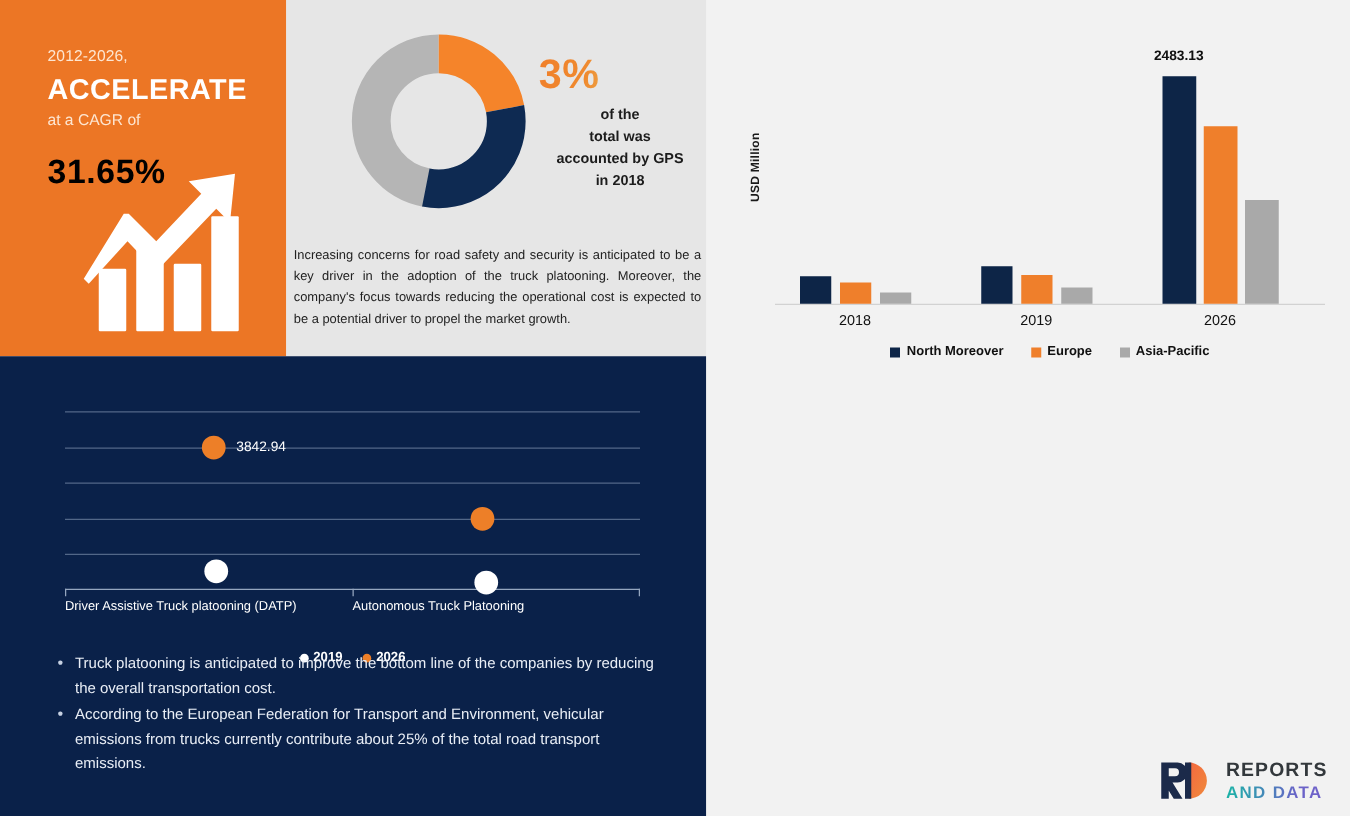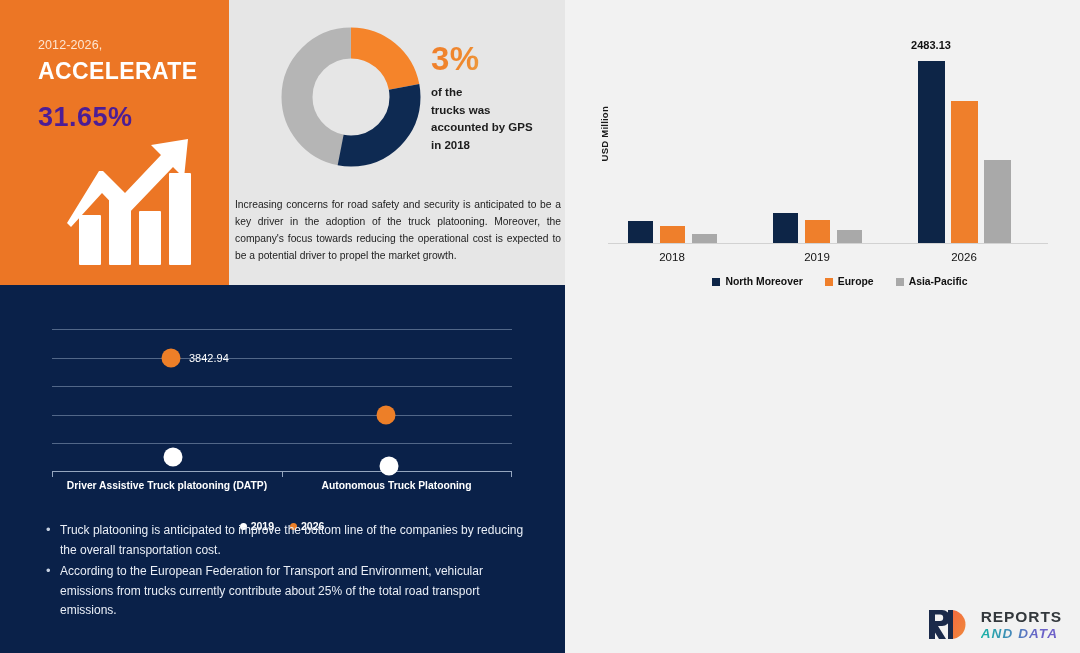--- a/index.html
+++ b/index.html
@@ -14,101 +14,102 @@
   
   #orange-panel {
     position: absolute; left: 0; top: 0; width: 229px; height: 285px;
     background: #ec7625;
     padding: 36px 0 0 38px;
   }
   .hdr-line { color: #fde6d2; font-size: 12.5px; line-height: 18px; letter-spacing: .1px; }
   .hdr-accel { color: #ffffff; font-size: 23px; font-weight: bold; letter-spacing: .4px;
                line-height: 30px; margin-top: 2px; }
   .hdr-cagr-lbl { color: #fde6d2; font-size: 12.5px; line-height: 20px; }
-  .hdr-pct { color: #4c1d95; font-size: 27px; font-weight: bold; margin-top: 16px; letter-spacing: .5px; }
+  .hdr-pct { color: #000000; font-size: 27px; font-weight: bold; margin-top: 16px; letter-spacing: .5px; }
   #growth-icon { position: absolute; right: 18px; bottom: 8px; width: 150px; height: 150px; }
 
   
   #gray-panel {
     position: absolute; left: 229px; top: 0; width: 336px; height: 285px;
     background: #e6e6e6;
   }
   #donut-wrap { position: absolute; left: 47px; top: 22px; width: 150px; height: 150px; }
   #donut-pct-block { position: absolute; left: 202px; top: 40px; width: 130px; }
   #donut-pct { font-size: 33px; font-weight: bold;
     background: linear-gradient(100deg,#f07f2a 0%,#ef8a2f 30%,#e8c86a 62%,#f2a23c 100%);
     -webkit-background-clip: text; background-clip: text; color: transparent; letter-spacing: .5px; }
-  #donut-sub { font-size: 11.5px; font-weight: bold; color: #1c1c1c; line-height: 17.5px; margin-top: 6px; }
+  #donut-sub { font-size: 11.5px; font-weight: bold; color: #1c1c1c; line-height: 17.5px; margin-top: 6px; text-align: center; }
   #gray-para { position: absolute; left: 6px; top: 196px; width: 326px;
     font-size: 10.3px; line-height: 17px; color: #222; text-align: justify; }
 
   
   #navy-panel {
     position: absolute; left: 0; top: 285px; width: 565px; height: 368px;
     background: #0a2149;
   }
   #dot-chart { position: absolute; left: 52px; top: 30px; width: 460px; height: 185px; }
   .grid-line { position: absolute; left: 0; width: 100%; height: 1px; background: #6b7f9e; opacity: .75; }
   .axis-line  { position: absolute; left: 0; width: 100%; height: 1px; background: #95a6bf; }
   .tickmark { position: absolute; width: 1px; height: 6px; background: #95a6bf; top: 0; }
   .dot { position: absolute; width: 19px; height: 19px; border-radius: 50%; transform: translate(-50%,-50%); }
   .dot.y2019 { background: #ffffff; }
   .dot.y2026 { background: #ed7f28; }
   .dot-label { position: absolute; color: #ffffff; font-size: 11px; font-weight: normal;
                transform: translateY(-50%); white-space: nowrap; }
-  .cat-label { position: absolute; color: #ffffff; font-size: 10.3px; font-weight: bold;
-               text-align: center; white-space: nowrap; }
+  .cat-label { position: absolute; color: #ffffff; font-size: 10.3px; font-weight: normal;
+               text-align: left; white-space: nowrap; }
   #dot-legend { position: absolute; left: 0; top: 205px; width: 460px;
                 display: flex; justify-content: center; gap: 16px; align-items: center; }
   .dleg { display: flex; align-items: center; gap: 4px; color: #fff; font-size: 10.5px; font-weight: bold; }
   .dleg i { width: 7px; height: 7px; border-radius: 50%; display: inline-block; }
 
   #navy-bullets { position: absolute; left: 44px; top: 236px; width: 480px; }
   #navy-bullets li { color: #e9eef6; font-size: 12px; line-height: 19.5px; margin-bottom: 2px;
                      list-style: none; position: relative; padding-left: 16px; }
   #navy-bullets li::before { content: "•"; position: absolute; left: 2px; top: -1px;
                              color: #c6d1e2; font-size: 13px; }
 
   
   #right-panel { position: absolute; left: 565px; top: 0; width: 515px; height: 653px; background: #f2f2f2; }
 
   #bar-chart-area { position: absolute; left: 0; top: 18px; width: 515px; height: 282px; }
   #ylabel { position: absolute; left: 34px; top: 88px; font-size: 9.6px; font-weight: bold; color: #1a1a1a;
             writing-mode: vertical-rl; transform: rotate(180deg); letter-spacing: .2px; }
-  #plot { position: absolute; left: 43px; top: 14px; width: 440px; height: 212px; }
+  #plot { position: absolute; left: 55px; top: 14px; width: 440px; height: 212px; }
   #baseline { position: absolute; left: 0; bottom: 0; width: 440px; height: 1px; background: #d2d2d2; }
   .bar { position: absolute; bottom: 1px; }
   .bar.na { background: #0d2547; }
   .bar.eu { background: #ef7f2b; }
   .bar.ap { background: #a9a9a9; }
   .bar-value { position: absolute; font-size: 11px; font-weight: bold; color: #111;
                white-space: nowrap; transform: translateX(-50%); }
   .year-label { position: absolute; font-size: 11.5px; font-weight: normal; color: #111;
                 transform: translateX(-50%); }
   #bar-legend { position: absolute; left: 55px; top: 258px; width: 440px;
                 display: flex; justify-content: center; gap: 22px; align-items: center; }
   .bleg { display: flex; align-items: center; gap: 5px; font-size: 10.4px; font-weight: bold; color: #111; }
   .bleg i { width: 8px; height: 8px; display: inline-block; }
 
   #logo { position: absolute; right: 18px; bottom: 12px; display: flex; align-items: center; gap: 7px; margin-top: 40px; }
   #logo-mark { position: relative; width: 47px; height: 33px; }
   #logo-words { line-height: 1; }
   #logo-top { font-size: 15.5px; font-weight: bold; color: #33383c; letter-spacing: .9px; }
   #logo-bot { font-size: 13.5px; font-weight: bold; letter-spacing: 1.1px;
               background: linear-gradient(90deg,#19b3a6 0%,#6a63c8 70%,#6f5fc9 100%);
-              -webkit-background-clip: text; background-clip: text; color: transparent; margin-top: 2px; font-style: italic; }
+              -webkit-background-clip: text; background-clip: text; color: transparent; margin-top: 2px; }
 </style>
 </head>
 <body>
 
 <div id="page">
 
   <div id="orange-panel">
     <div class="hdr-line">2012-2026,</div>
     <div class="hdr-accel">ACCELERATE</div>
+    <div class="hdr-cagr-lbl">at a CAGR of</div>
     <div class="hdr-pct">31.65%</div>
 
     <svg id="growth-icon" viewBox="0 0 150 150">
       <g fill="#ffffff">
         <rect x="18" y="88" width="22" height="50" rx="1"></rect>
         <rect x="48" y="70" width="22" height="68" rx="1"></rect>
         <rect x="78" y="84" width="22" height="54" rx="1"></rect>
         <rect x="108" y="46" width="22" height="92" rx="1"></rect>
         <path d="M6 96 L10 100 L41 66 L62 88 L66 88 L112 40 L123 51 L127 12 L90 18 L100 28 L64 66 L42 44 L38 44 Z"></path>
       </g>
@@ -124,21 +125,21 @@
         <circle cx="75" cy="75" r="54" fill="none" stroke="#f5842a" stroke-width="31" stroke-dasharray="74.6 264.7" stroke-dashoffset="0" transform="rotate(-90 75 75)"></circle>
 
         <circle cx="75" cy="75" r="54" fill="none" stroke="#0e2a52" stroke-width="31" stroke-dasharray="105.2 234.1" stroke-dashoffset="-74.6" transform="rotate(-90 75 75)"></circle>
       </svg>
     </div>
 
     <div id="donut-pct-block">
       <div id="donut-pct">3%</div>
       <div id="donut-sub">
         <div>of the</div>
-        <div>trucks was</div>
+        <div>total was</div>
         <div>accounted by GPS</div>
         <div>in 2018</div>
       </div>
     </div>
 
     <p id="gray-para">Increasing concerns for road safety and security is anticipated to be a key driver in the adoption of the truck platooning. Moreover, the company's focus towards reducing the operational cost is expected to be a potential driver to propel the market growth.</p>
   </div>
 
   <div id="navy-panel">
 

